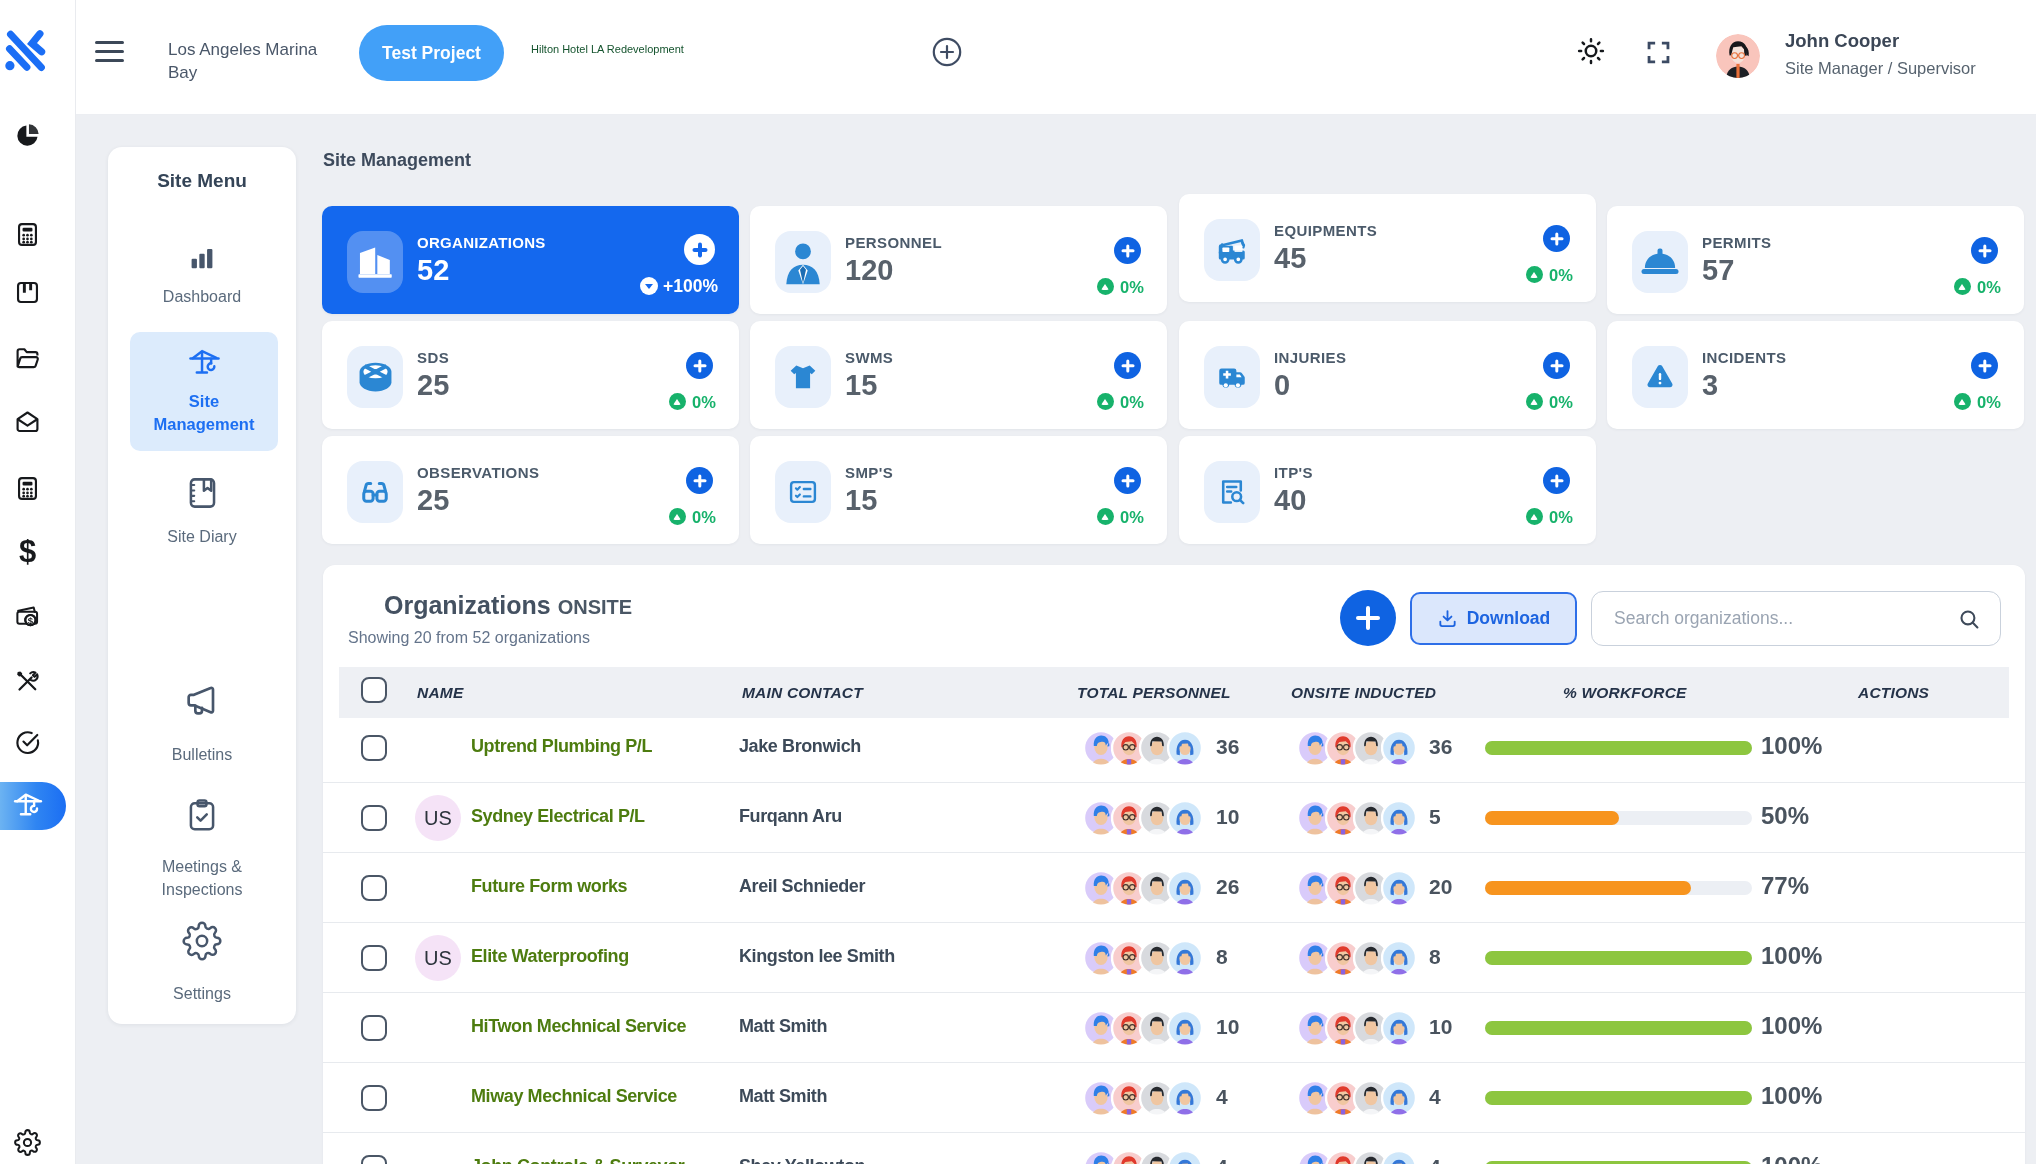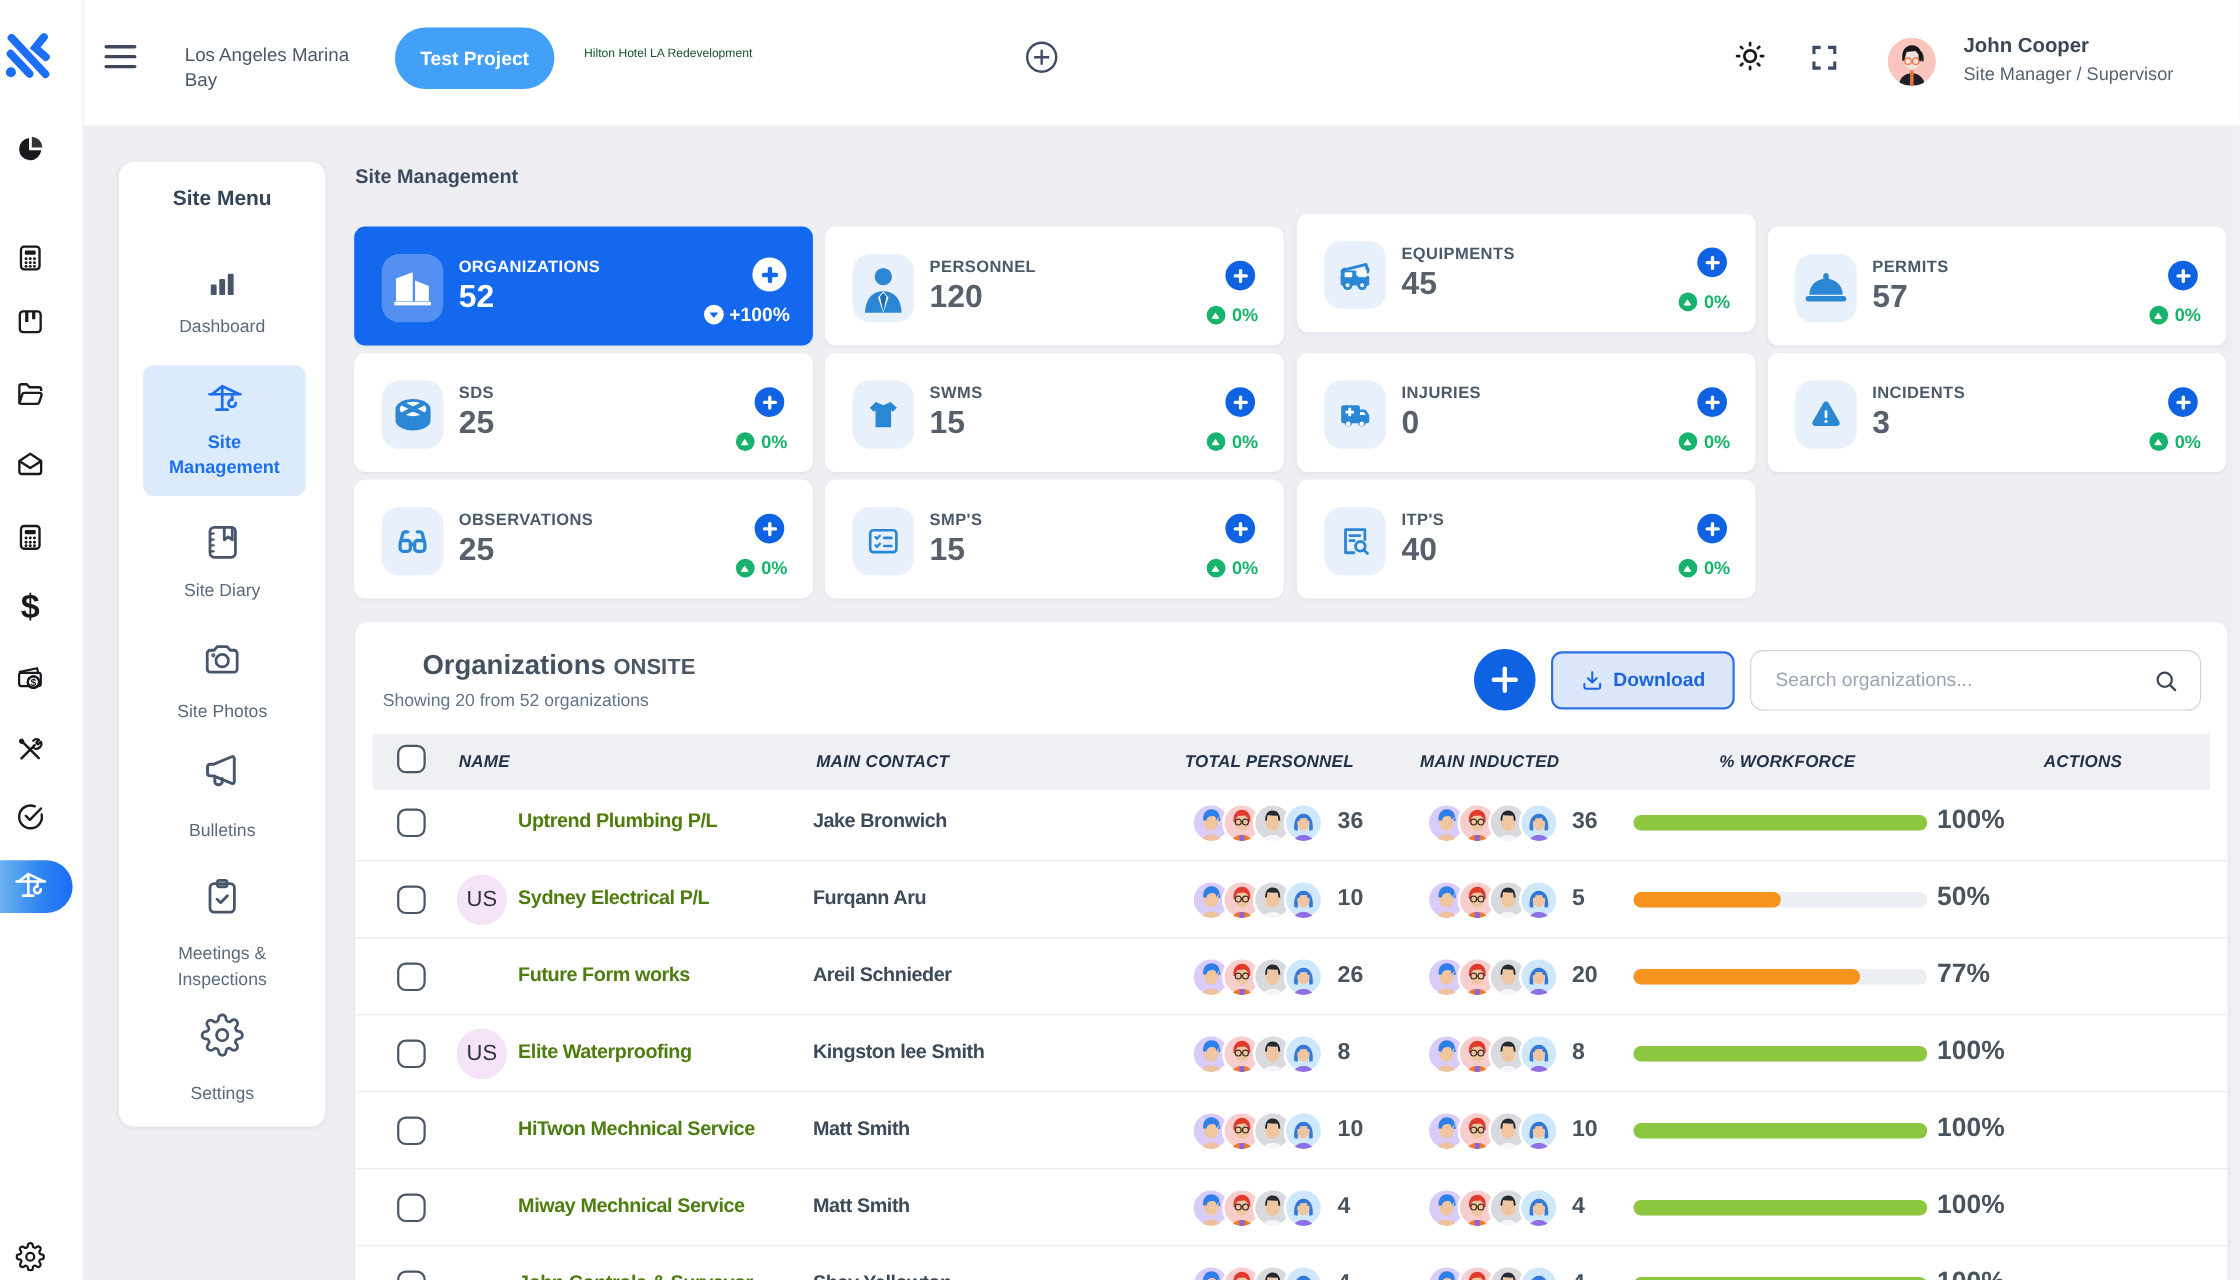--- a/index.html
+++ b/index.html
@@ -120,28 +120,20 @@
       </svg>
       <div class="t">Site<br>Management</div>
     </div>
     <div class="mi" style="top:327px">
       <svg width="38" height="38" viewBox="0 0 24 24" fill="none" stroke="#47566b" stroke-width="1.6" stroke-linecap="round" stroke-linejoin="round">
         <rect x="5" y="3.4" width="14.6" height="17.2" rx="2.4"></rect>
         <path d="M13.2 3.6v7l2.3-1.7 2.3 1.7v-7"></path>
         <path d="M5.1 7h2M5.1 10.4h2M5.1 13.8h2M5.1 17.2h2" stroke-width="1.3"></path>
       </svg>
       <div style="margin-top:12px">Site Diary</div>
-    </div>
-    <div class="mi" style="top:434px">
-      <svg width="38" height="38" viewBox="0 0 24 24" fill="none" stroke="#47566b" stroke-width="1.6" stroke-linecap="round" stroke-linejoin="round">
-        <path d="M3.4 8.2a1.8 1.8 0 0 1 1.8-1.8h2.3l1.7-2.1h5.6l1.7 2.1h2.3a1.8 1.8 0 0 1 1.8 1.8v9a1.8 1.8 0 0 1-1.8 1.8H5.2a1.8 1.8 0 0 1-1.8-1.8Z"></path>
-        <circle cx="12" cy="12.4" r="3.6"></circle>
-        <circle cx="6.9" cy="9.3" r="0.4" fill="#47566b"></circle>
-      </svg>
-      <div style="margin-top:15px">Site Photos</div>
     </div>
     <div class="mi" style="top:533px">
       <svg width="40" height="40" viewBox="0 0 24 24" fill="none" stroke="#47566b" stroke-width="1.6" stroke-linecap="round" stroke-linejoin="round">
         <path d="M4 10.4v3.4a1.4 1.4 0 0 0 1.4 1.4h1.8l10 4.1a1 1 0 0 0 1.4-.92V5.7a1 1 0 0 0-1.4-.92l-10 4.1H5.4A1.4 1.4 0 0 0 4 10.4Z"></path>
         <path d="M8 15.4v3a1.6 1.6 0 0 0 1.6 1.6h.8a1.6 1.6 0 0 0 1.6-1.6v-1.7"></path>
       </svg>
       <div style="margin-top:22px">Bulletins</div>
     </div>
     <div class="mi" style="top:649px">
       <svg width="38" height="38" viewBox="0 0 24 24" fill="none" stroke="#47566b" stroke-width="1.6" stroke-linecap="round" stroke-linejoin="round">
@@ -419,21 +411,21 @@
       <svg style="position:absolute;right:18px;top:15px" width="25" height="25" viewBox="0 0 24 24" fill="none" stroke="#3e4a5a" stroke-width="2" stroke-linecap="round">
         <circle cx="10.5" cy="10.5" r="6.2"></circle>
           <path d="M15.2 15.2l4.4 4.4"></path>
       </svg>
     </div>
     <div id="thead">
       <div class="cb" style="left:22px;top:10px"></div>
       <div class="th" style="left:78px">NAME</div>
       <div class="th" style="left:403px">MAIN CONTACT</div>
       <div class="th" style="left:738px">TOTAL PERSONNEL</div>
-      <div class="th" style="left:952px">MAIN INDUCTED</div>
+      <div class="th" style="left:952px">ONSITE INDUCTED</div>
       <div class="th" style="left:1224px">% WORKFORCE</div>
       <div class="th" style="left:1519px">ACTIONS</div>
     </div>
     <div id="trows">
       <div class="trow" style="top:148px">
         <div class="cb" style="left:38px;top:22px"></div>
         <div class="name">Uptrend Plumbing P/L</div>
         <div class="contact">Jake Bronwich</div>
         <div class="avs" style="left:760px">
             <svg width="36" height="36" viewBox="0 0 36 36" style="left:0px">

